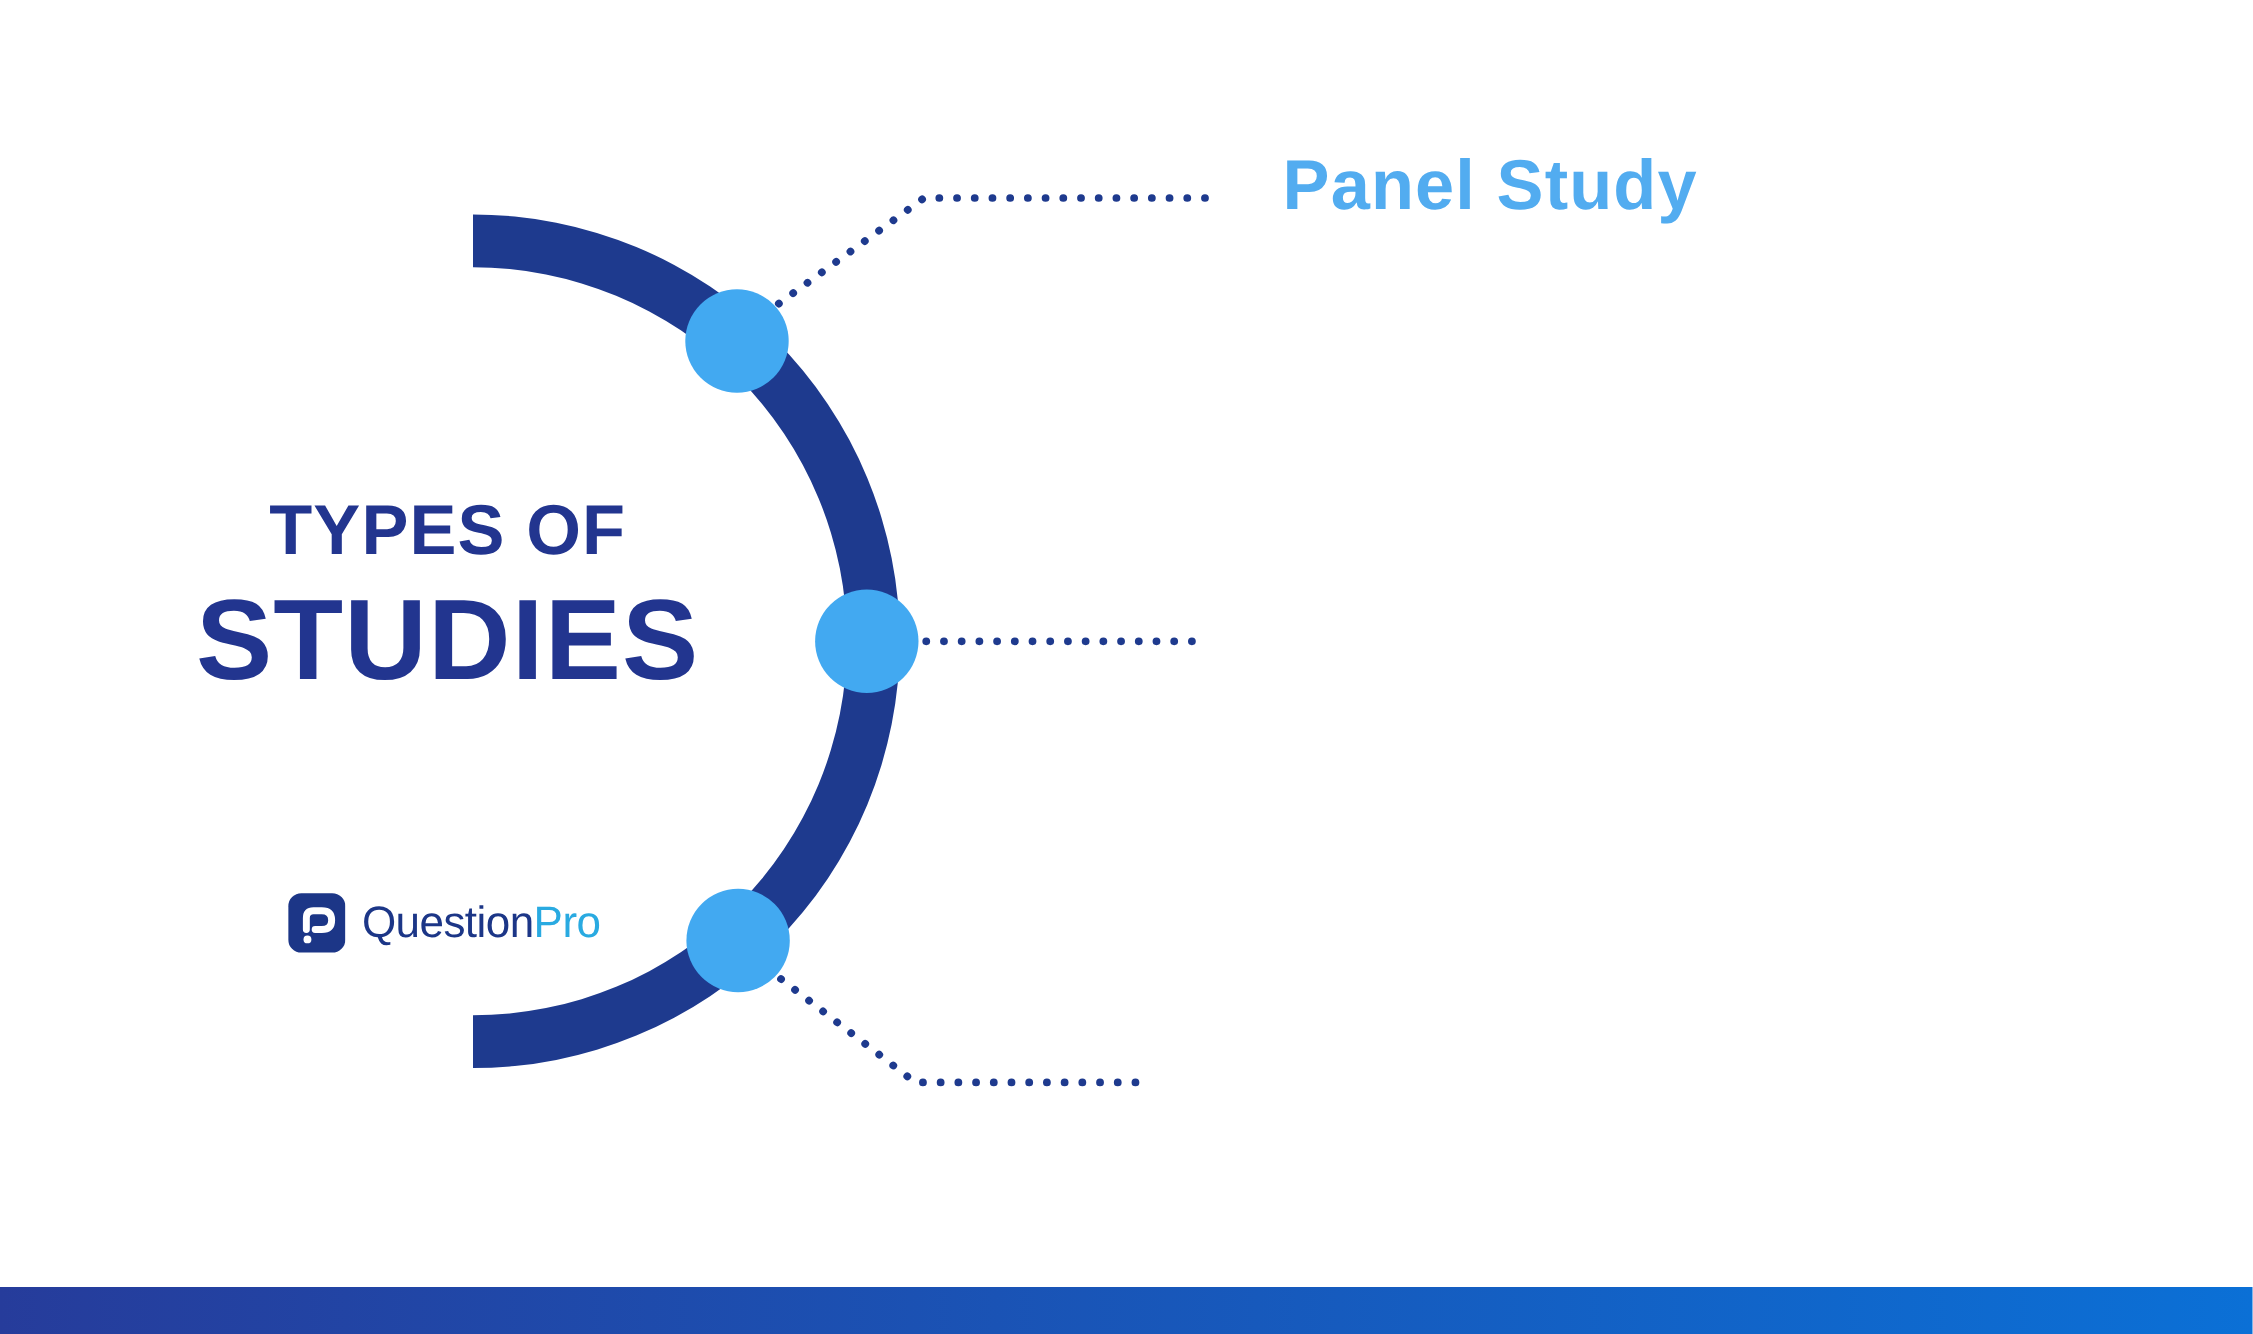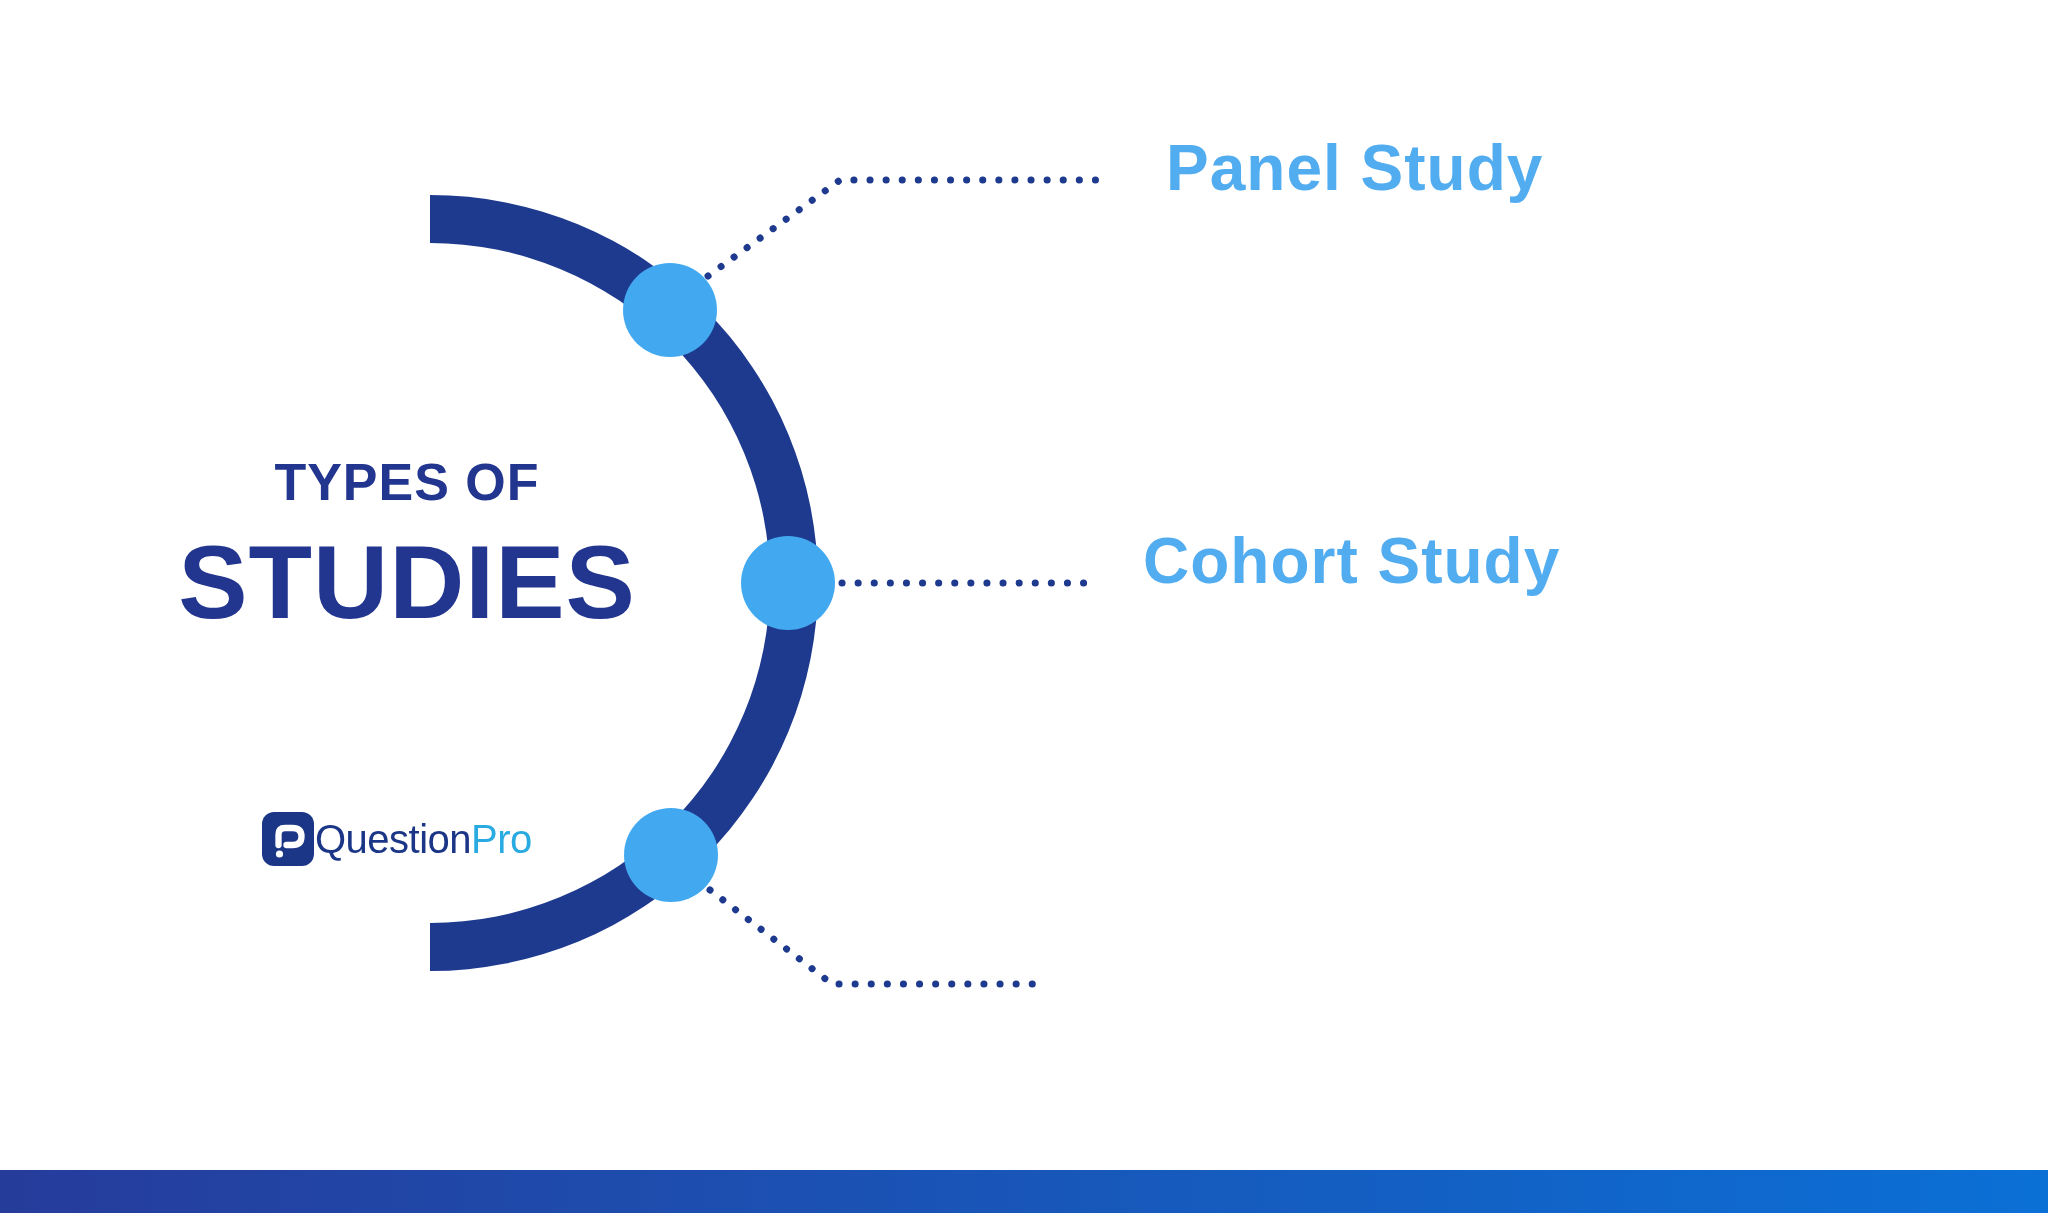--- a/index.html
+++ b/index.html
@@ -19,32 +19,32 @@
     width:2048px;height:1213px;
     background:var(--bg);
     overflow:hidden;
     font-family:"Liberation Sans", sans-serif;
   }
   svg.diagram{position:absolute;left:0;top:0;}
   .title{
     position:absolute;left:152px;top:438px;width:510px;
     text-align:center;color:var(--title-navy);font-weight:700;
   }
-  .title .t-line{display:block;font-size:52px;line-height:88px;letter-spacing:1px;}
+  .title .t-line{display:block;font-size:64px;line-height:88px;letter-spacing:1px;}
   .title .t-line.big{font-size:104px;line-height:112px;letter-spacing:1px;}
   .branch-label{
     position:absolute;color:var(--label-blue);
     font-weight:700;font-size:64px;line-height:1;letter-spacing:1px;white-space:nowrap;
   }
   .label-panel{left:1166px;top:136px;}
   .label-cohort{left:1143px;top:529px;}
   .label-retro{left:1152px;top:938px;}
   .logo{
     position:absolute;left:262px;top:810px;height:58px;
-    display:flex;align-items:center;gap:1px;
+    display:flex;align-items:center;gap:15px;
   }
   .logo-text{
     font-size:40px;font-weight:500;letter-spacing:-0.5px;line-height:1;white-space:nowrap;
   }
   .logo-text .q{color:var(--logo-navy);}
   .logo-text .p{color:var(--logo-accent);}
   .bottom-bar{
     position:absolute;left:0;top:1170px;width:2048px;height:43px;
     background:linear-gradient(90deg,var(--bar-left) 0%,var(--bar-right) 100%);
   }
@@ -66,21 +66,20 @@
     <circle cx="788" cy="583" r="47" style="fill:var(--node-blue);"></circle>
     <circle cx="671" cy="855" r="47" style="fill:var(--node-blue);"></circle>
   </svg>
 
   <div class="title">
     <span class="t-line">TYPES OF</span>
     <span class="t-line big">STUDIES</span>
   </div>
 
   <div class="branch-label label-panel">Panel Study</div>
-  <div class="branch-label label-cohort">Cohort Study</div>
 
   <div class="logo">
     <svg width="52" height="56" viewBox="0 0 52 56">
       <rect x="0" y="1" width="52" height="54" rx="12" style="fill:var(--logo-navy);"></rect>
       <path d="M 16.5 34 L 16.5 23.5 Q 16.5 17 23 17 L 30.5 17 Q 39.5 17 39.5 25.5 Q 39.5 34 30.5 34 L 24.5 34" style="fill:none;stroke:#ffffff;stroke-width:6.3;stroke-linecap:round;stroke-linejoin:round;"></path>
       <circle cx="17.5" cy="43" r="3.6" style="fill:#ffffff;"></circle>
     </svg>
     <div class="logo-text">
       <span class="q">Question</span><span class="p">Pro</span>
     </div>

